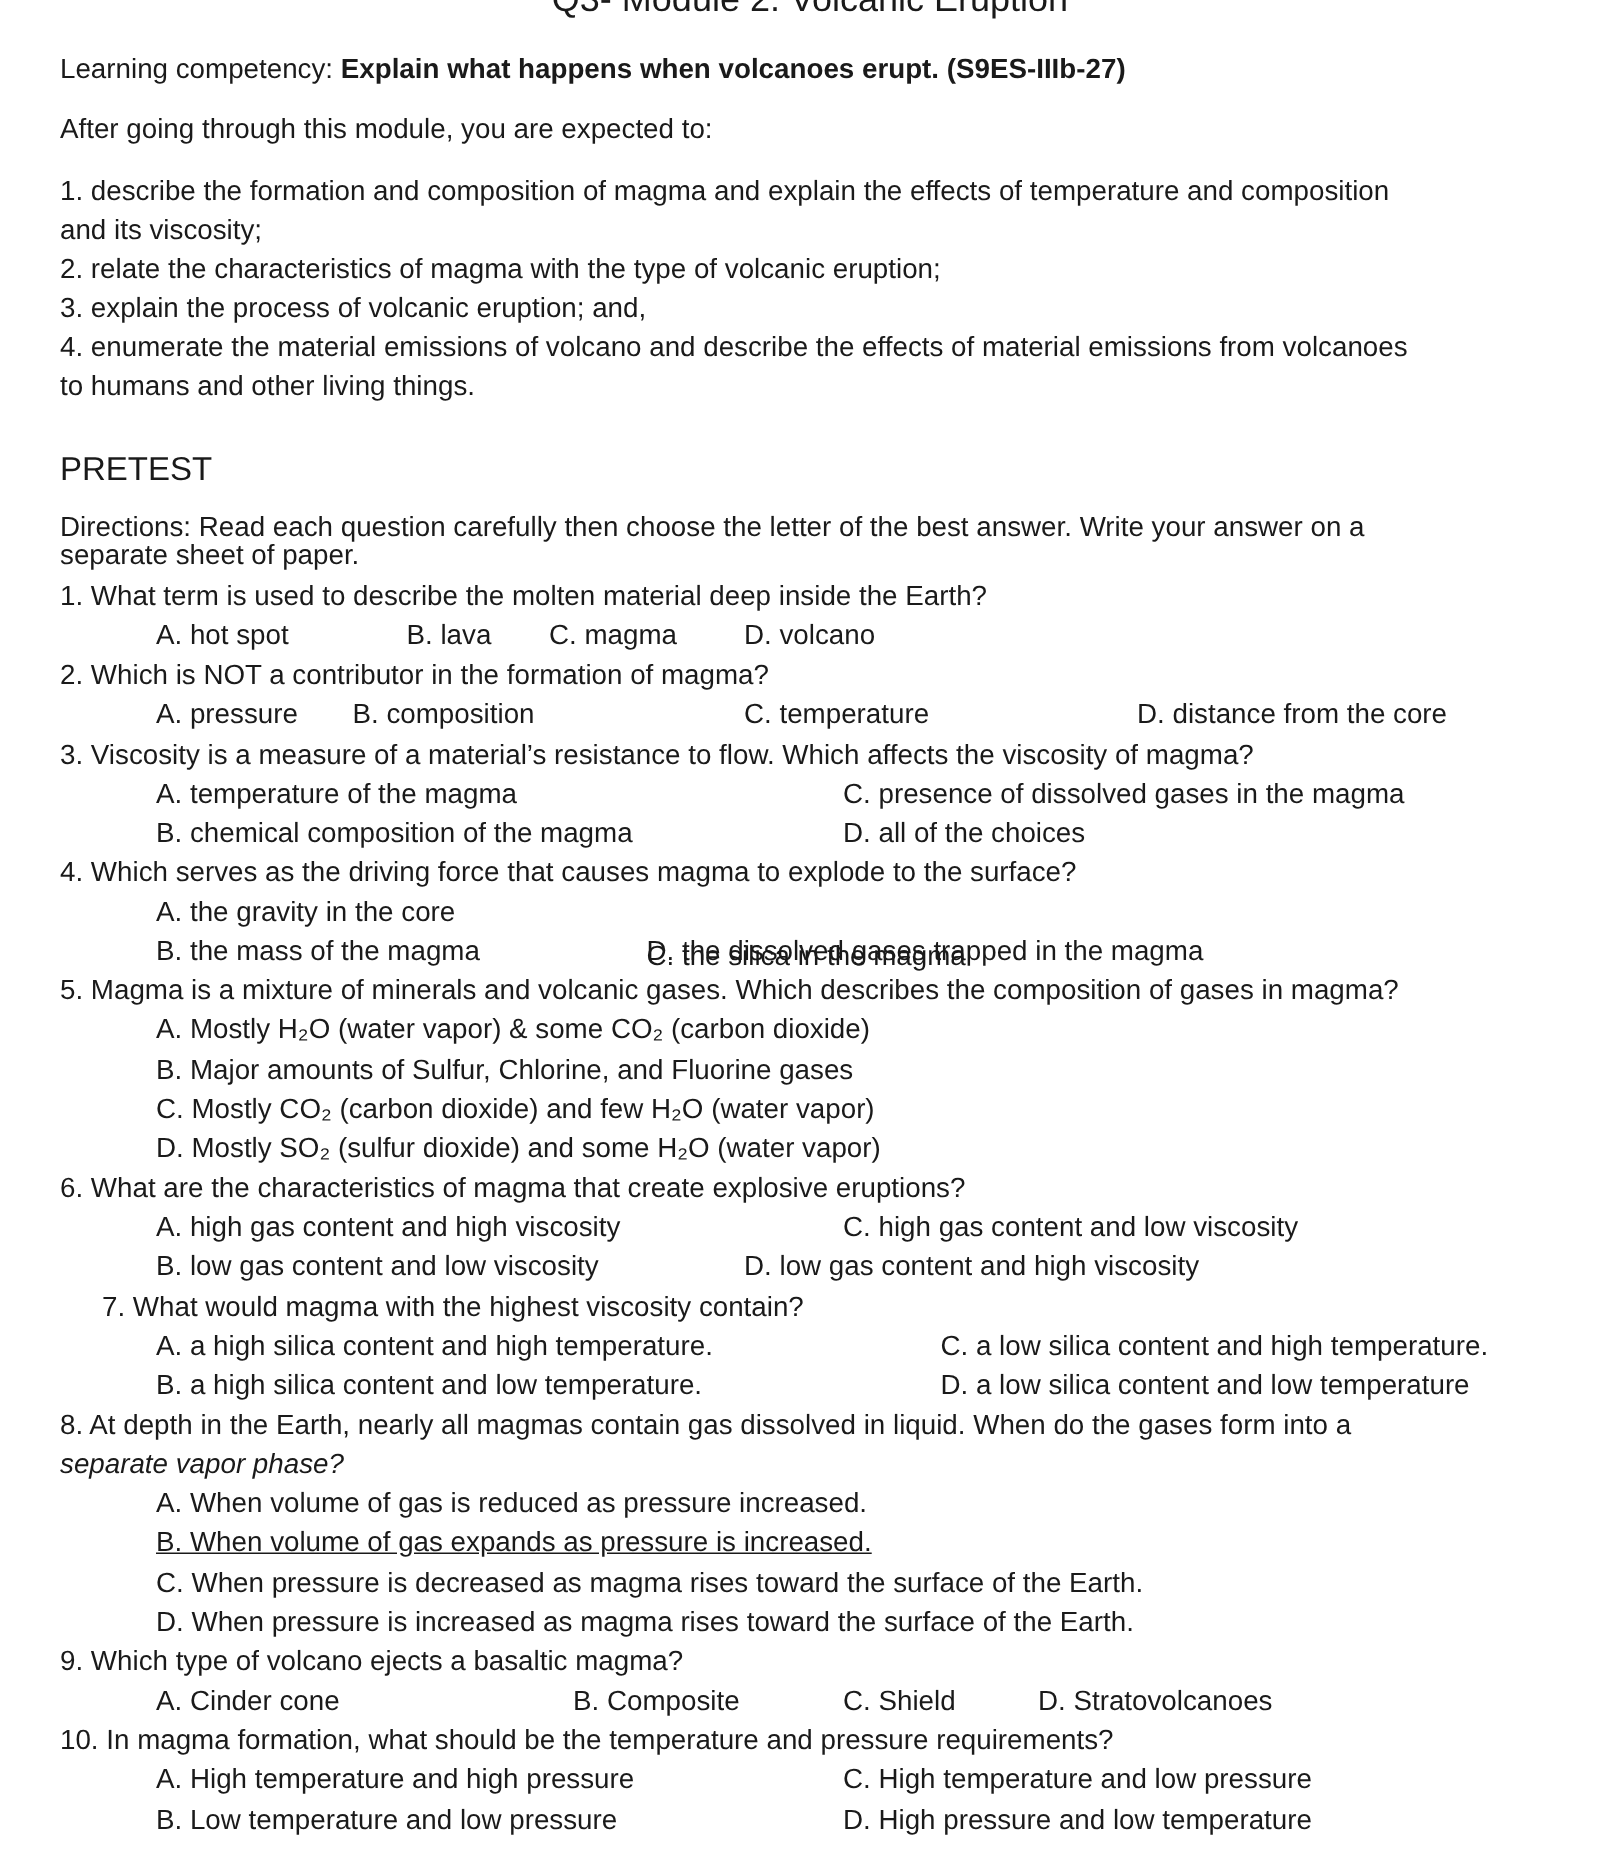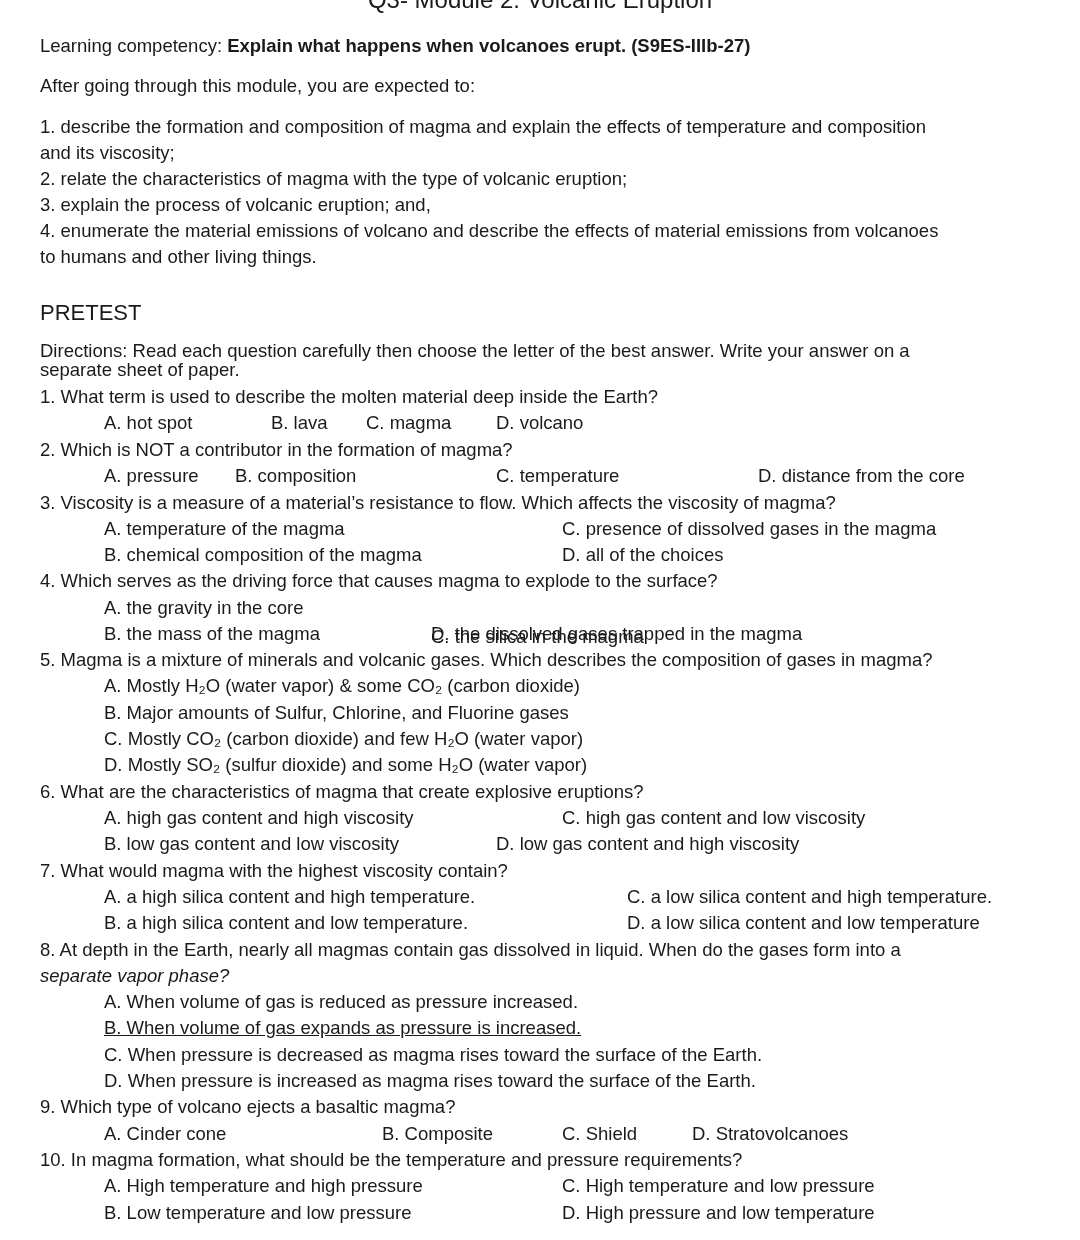--- a/index.html
+++ b/index.html
@@ -83,21 +83,21 @@
 
 <div>
   <div class="line" style="top:779px;text-align:right;">6. What are the characteristics of magma that create explosive eruptions?</div>
   <div class="opt" style="top:805px;left:104px;">A. high gas content and high viscosity</div>
   <div class="opt" style="top:831px;left:104px;">B. low gas content and low viscosity</div>
   <div class="opt" style="top:805px;left:562px;">C. high gas content and low viscosity</div>
   <div class="opt" style="top:831px;left:496px;">D. low gas content and high viscosity</div>
 </div>
 
 <div>
-  <div class="line" style="top:858px;">7. What would magma with the highest viscosity contain?</div>
+  <div class="line" style="top:858px;margin-left:28px;">7. What would magma with the highest viscosity contain?</div>
   <div class="opt" style="top:884px;left:104px;">A. a high silica content and high temperature.</div>
   <div class="opt" style="top:910px;left:104px;">B. a high silica content and low temperature.</div>
   <div class="opt" style="top:884px;left:627px;">C. a low silica content and high temperature.</div>
   <div class="opt" style="top:910px;left:627px;">D. a low silica content and low temperature</div>
 </div>
 
 <div>
   <div class="line" style="top:937px;">8. At depth in the Earth, nearly all magmas contain gas dissolved in liquid. When do the gases form into a</div>
   <div class="line" style="top:963px;font-style:italic;">separate vapor phase?</div>
   <div class="opt" style="top:989px;left:104px;">A. When volume of gas is reduced as pressure increased.</div>

